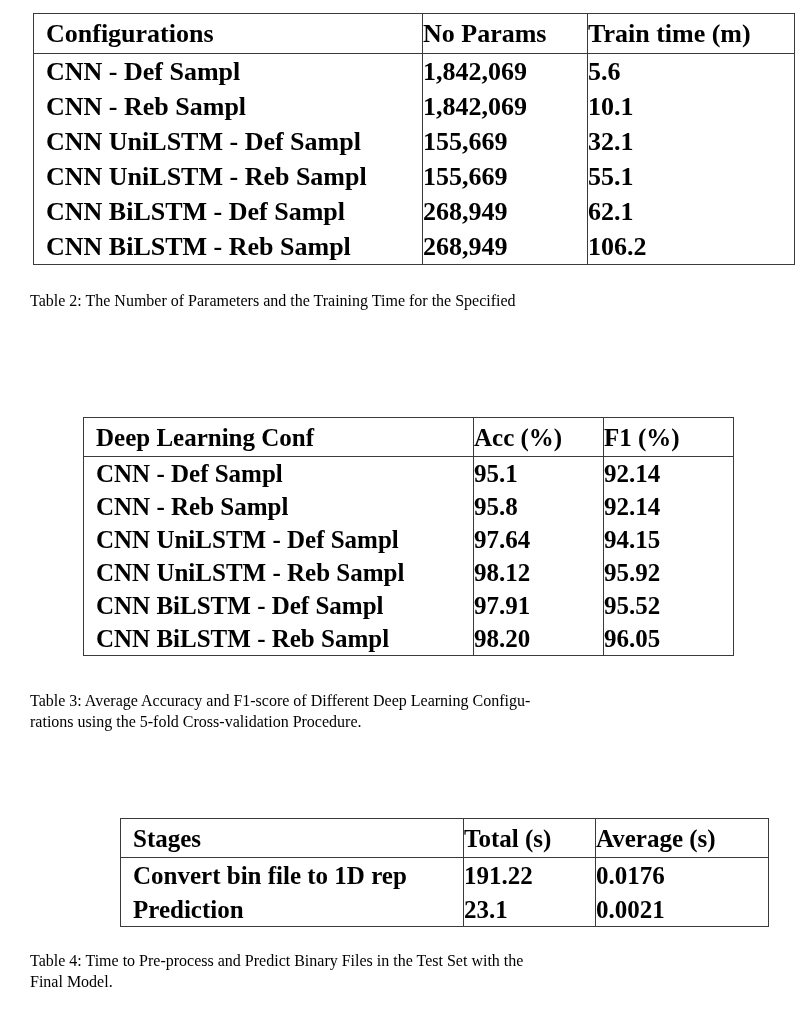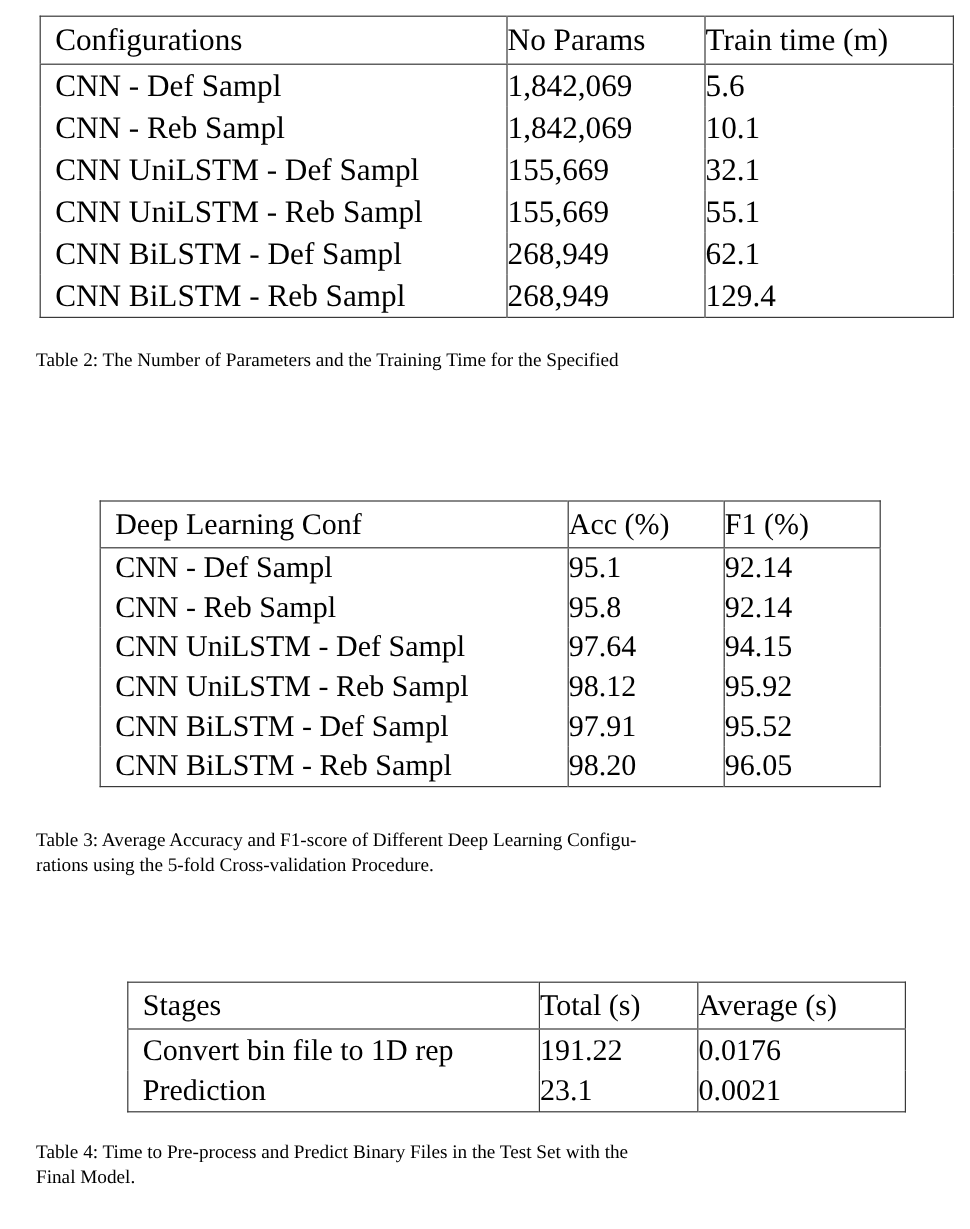--- a/index.html
+++ b/index.html
@@ -27,20 +27,21 @@
     border-collapse: collapse;
     border: 1.5px solid #3a3a3a;
     background: #ffffff;
     table-layout: fixed;
   }
   .ptable td {
     padding: 0;
     vertical-align: middle;
     white-space: nowrap;
     line-height: 1.0;
+    font-weight: bold;
   }
   .ptable .hdr td {
     border-bottom: 1.5px solid #3a3a3a;
   }
   .ptable .vsep {
     border-left: 1.5px solid #3a3a3a;
   }
   .cell-l {
     text-align: left;
     padding-left: 12px !important;
@@ -66,21 +67,21 @@
     top: 417px;
     width: 635px;
   }
   #table3 { width: 635px; }
   #table3 td { height: 33px; font-size: 25px; }
   #table3 .hdr td { height: 38px; }
 
   
   #table4-wrap {
     position: absolute;
-    left: 83px;
+    left: 97px;
     top: 818px;
     width: 633px;
     padding-left: 23px;
   }
   #table4 { width: 633px; }
   #table4 td { height: 34px; font-size: 25px; }
   #table4 .hdr td { height: 38px; }
 
   
   .caption {
@@ -130,21 +131,21 @@
           <td class="cell-c vsep">55.1</td>
         </tr>
         <tr>
           <td class="cell-l">CNN BiLSTM - Def Sampl</td>
           <td class="cell-c vsep">268,949</td>
           <td class="cell-c vsep">62.1</td>
         </tr>
         <tr>
           <td class="cell-l">CNN BiLSTM - Reb Sampl</td>
           <td class="cell-c vsep">268,949</td>
-          <td class="cell-c vsep">129.4</td>
+          <td class="cell-c vsep">106.2</td>
         </tr>
       </tbody>
     </table>
   </div>
 
   <div id="cap2" class="caption">
     <span class="capline">Table 2:  The Number of Parameters and the Training Time for the Specified</span>
   </div>
 
   <div id="table3-wrap">

